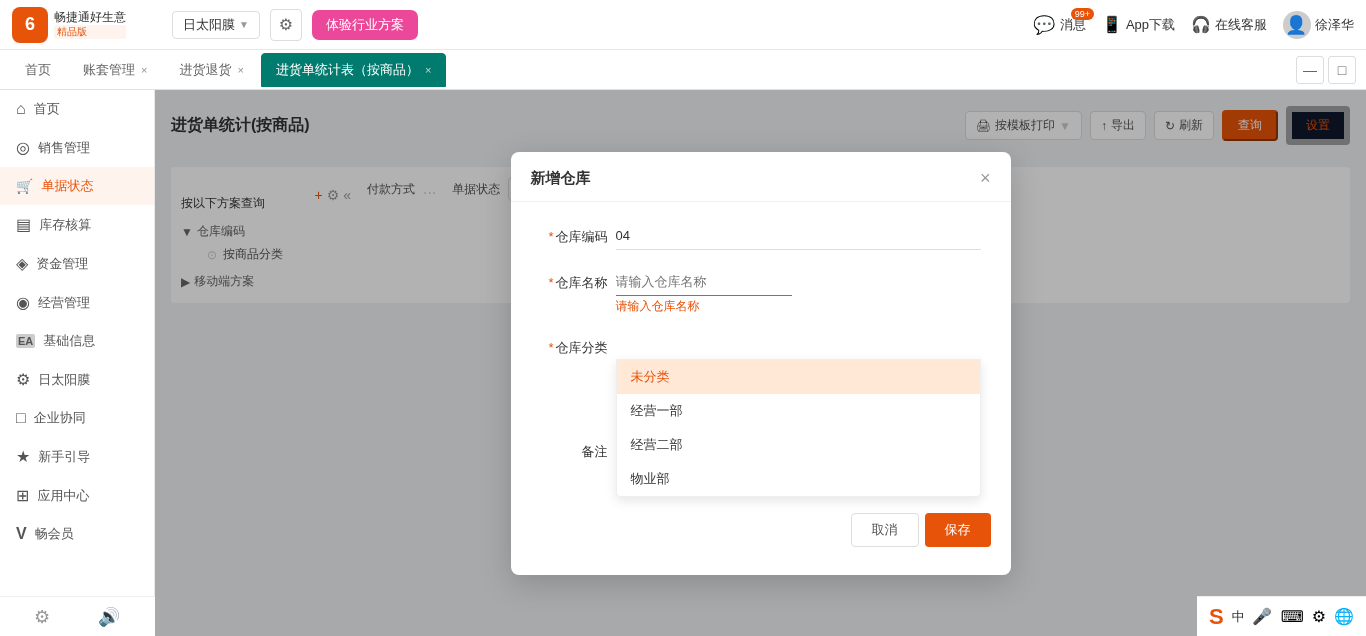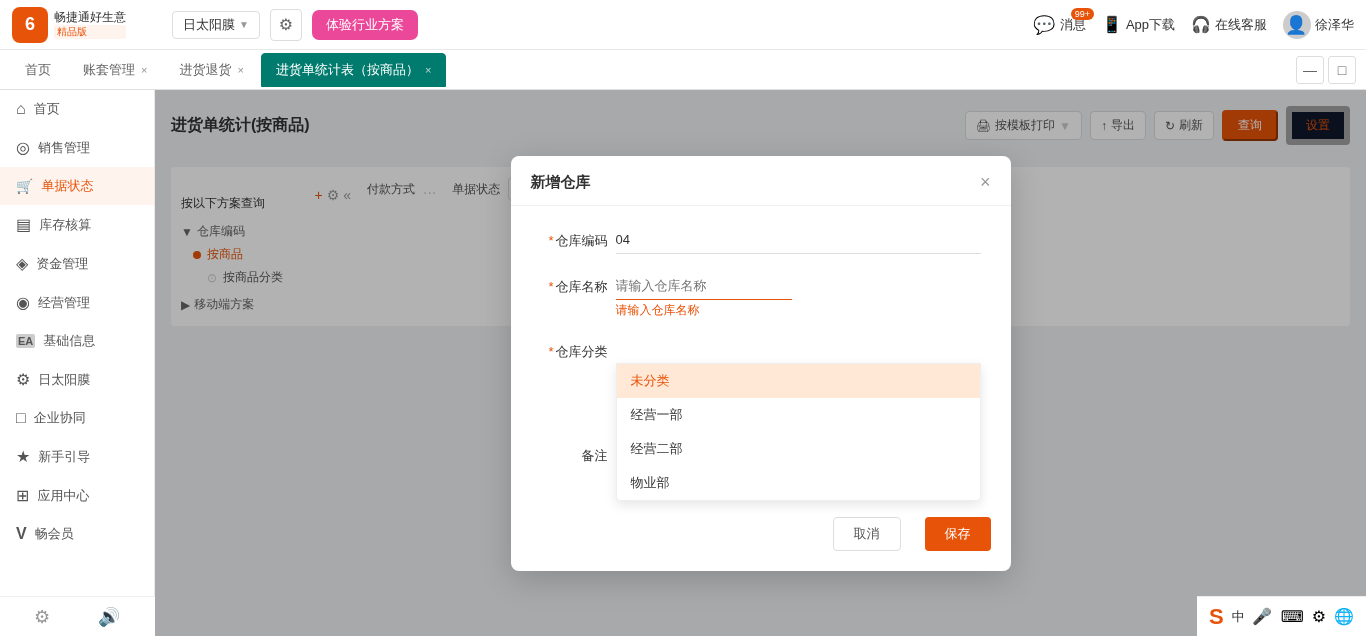--- a/index.html
+++ b/index.html
@@ -209,22 +209,22 @@
       z-index: 10;
     }
     .dropdown-option {
       padding: 8px 14px;
       font-size: 13px;
       color: #333;
       cursor: pointer;
     }
     .dropdown-option.selected { background: #ffe8d6; color: #e8530a; }
     .dialog-footer {
-      padding: 10px 20px 20px;
-      display: flex; justify-content: flex-end; gap: 24px;
+      padding: 10px 20px 28px;
+      display: flex; justify-content: flex-end; gap: 6px;
     }
     .btn-cancel {
       border: 1px solid #ddd; background: #fff; border-radius: 4px;
       padding: 7px 20px; font-size: 13px; color: #555; cursor: pointer;
     }
     .btn-save {
       background: #e8530a; color: #fff; border: none; border-radius: 4px;
       padding: 7px 20px; font-size: 13px; cursor: pointer;
     }
   </style>
@@ -387,24 +387,20 @@
             <span style="color:#999; cursor:pointer; font-size:14px;">⚙</span>
             <span style="color:#999; cursor:pointer; font-size:14px;">«</span>
           </span>
         </div>
         <div class="scheme-tree">
           <div style="color:#666; font-size:12px; padding:3px 0; display:flex; align-items:center; gap:4px;">
             <span>▼</span>
             <span>仓库编码</span>
           </div>
           <div style="padding-left:12px;">
-            <div style="padding:3px 0; display:flex; align-items:center; gap:6px; color:#e8530a;">
-              <span style="width:8px;height:8px;background:#e8530a;border-radius:50%;display:inline-block;"></span>
-              <span>按商品</span>
-            </div>
             <div style="padding:3px 0; display:flex; align-items:center; gap:6px; color:#555; padding-left:14px;">
               <span style="color:#ccc">⊙</span>
               <span>按商品分类</span>
             </div>
           </div>
           <div style="color:#666; font-size:12px; padding:3px 0; display:flex; align-items:center; gap:4px; margin-top:4px;">
             <span>▶</span>
             <span>移动端方案</span>
           </div>
         </div>

